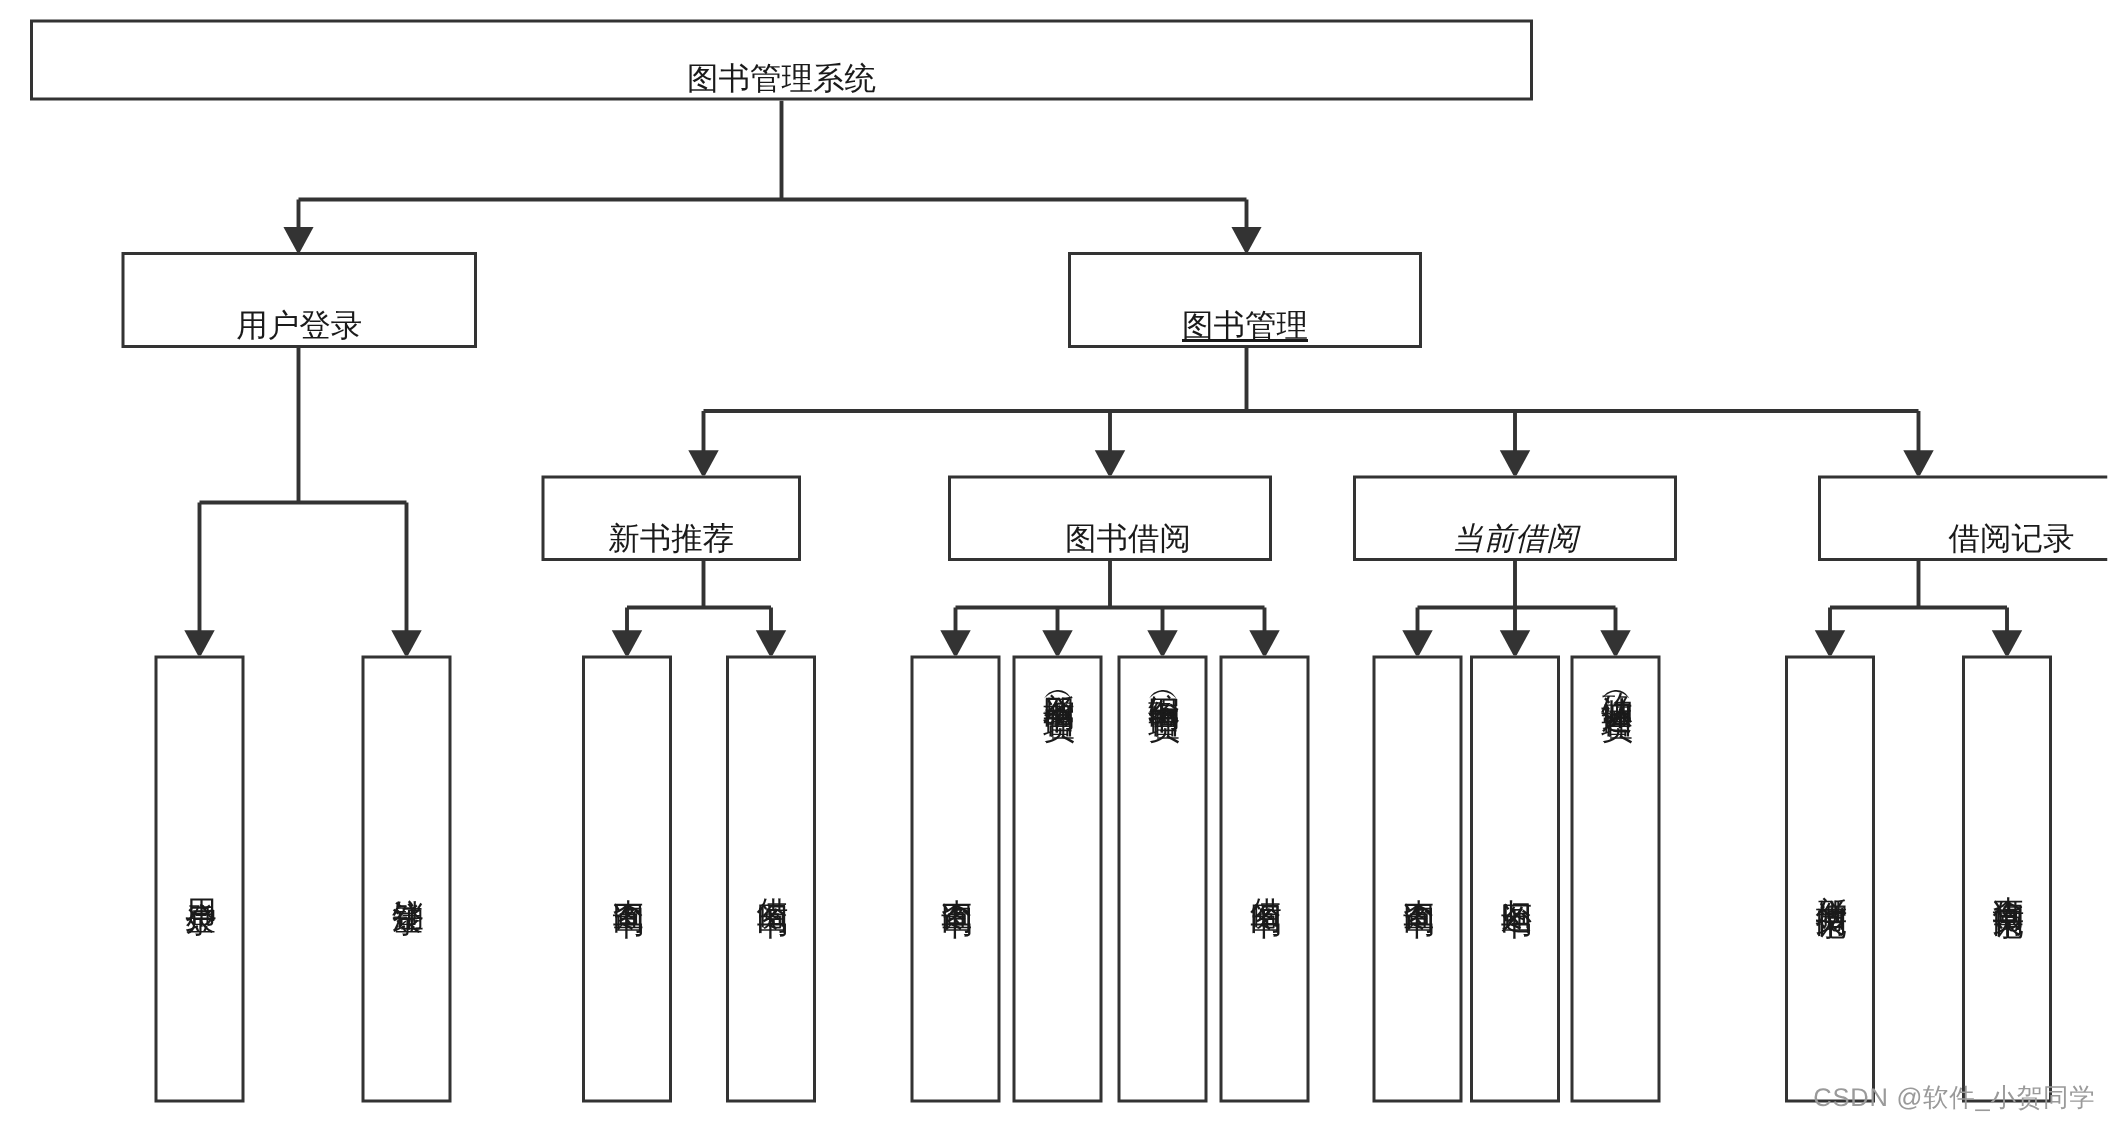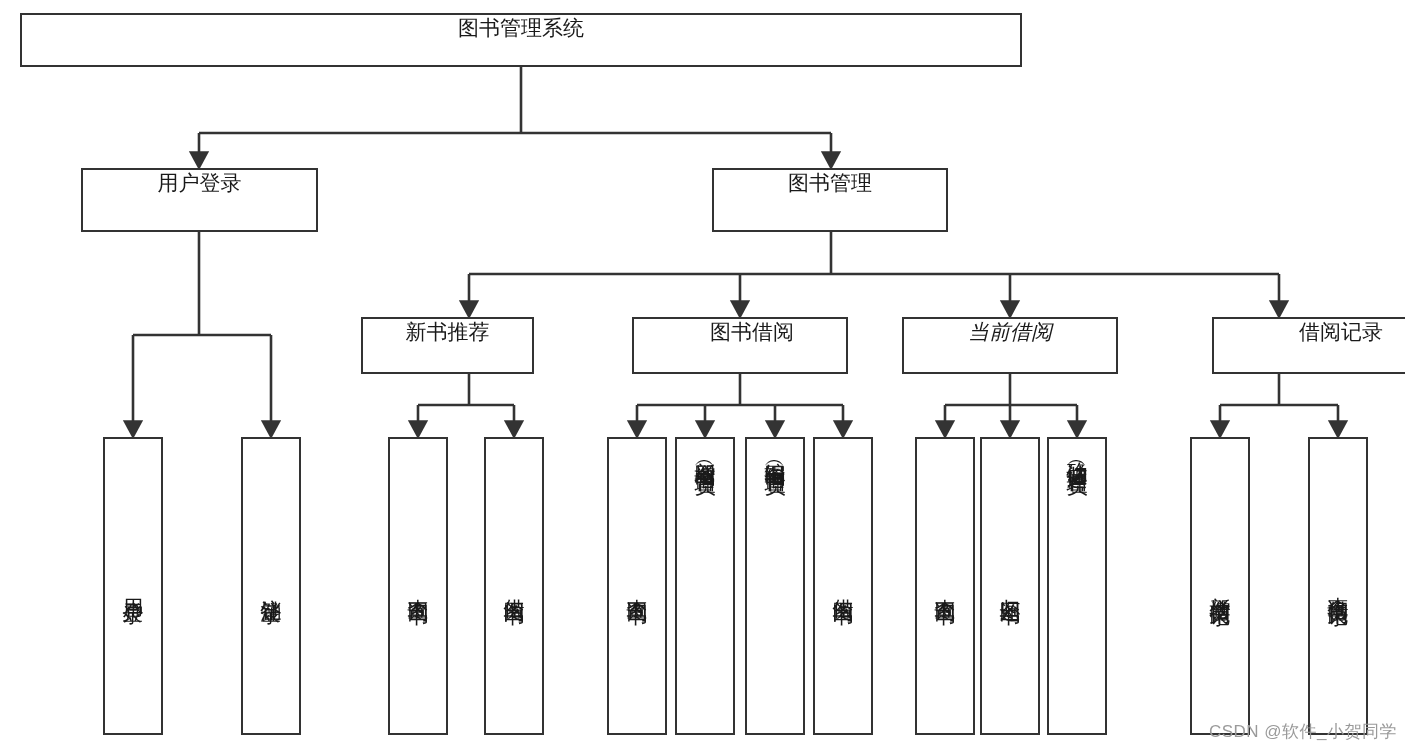--- a/index.html
+++ b/index.html
@@ -24,21 +24,21 @@
     width: 1405px;
     height: 747px;
     pointer-events: none;
   }
   .node {
     position: absolute;
     box-sizing: border-box;
     background: #ffffff;
     border: 2px solid #333333;
     display: flex;
-    align-items: flex-start;
+    align-items: flex-end;
     justify-content: center;
     color: #1a1a1a;
   }
   .node.h {
     font-size: 21px;
     line-height: 1.2;
   }
   .node.v {
     writing-mode: vertical-rl;
     text-orientation: upright;
@@ -122,21 +122,21 @@
     </g>
   </svg>
 
   <div class="node h" id="node-root" style="left: 20px; top: 13px; width: 1002px; height: 54px;">
     <span class="node-label">图书管理系统</span>
   </div>
 
   <div class="node h" id="node-l2-0" style="left: 81px; top: 168px; width: 237px; height: 64px;">
     <span class="node-label">用户登录</span>
   </div>
-  <div class="node h" id="node-l2-1" style="left: 712px; top: 168px; width: 236px; height: 64px;">
+  <div class="node h" id="node-l2-1" style="left: 712px; top: 168px; width: 236px; height: 64px; text-decoration: underline;">
     <span class="node-label">图书管理</span>
   </div>
 
   <div class="node h" id="node-l3-0" style="left: 361px; top: 317px; width: 173px; height: 57px;">
     <span class="node-label">新书推荐</span>
   </div>
   <div class="node h" id="node-l3-1" style="left: 632px; top: 317px; width: 216px; height: 57px; padding-left: 24px;">
     <span class="node-label">图书借阅</span>
   </div>
   <div class="node h" id="node-l3-2" style="left: 902px; top: 317px; width: 216px; height: 57px; font-style: italic;">

